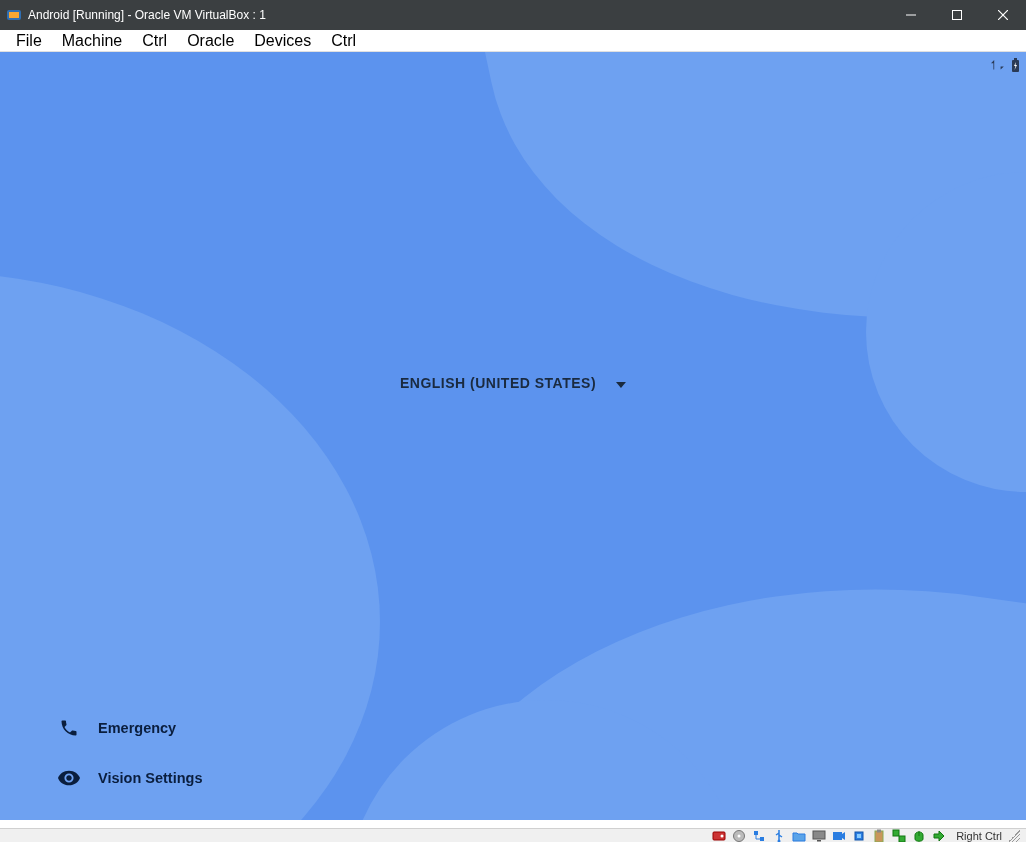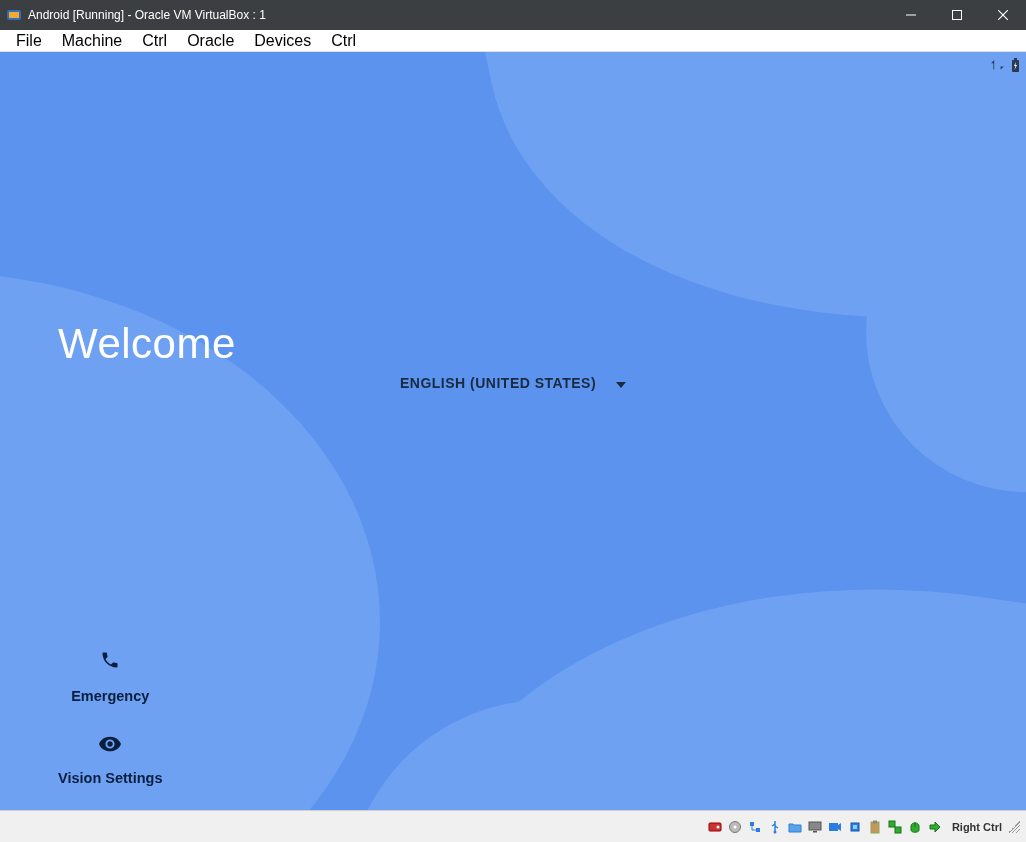--- a/index.html
+++ b/index.html
@@ -139,38 +139,36 @@
     display: flex;
     flex-direction: column;
     gap: 32px;
   }
   .link-row {
     display: flex; align-items: center; gap: 18px;
     color: #0a1e3e;
     font-size: 14.5px;
     font-weight: 600;
     cursor: pointer;
-    flex-direction: column;
   }
   .link-row .ic { width: 22px; display:flex; align-items:center; justify-content:center; }
   
   .statusbar {
     position: absolute;
     bottom: 0; left:0; right:0;
-    height: 32px;
+    height: 14px;
     background: #f0f0f0;
     border-top: 1px solid #d0d0d0;
     display: flex;
     align-items: center;
     justify-content: flex-end;
     font-size: 11px;
     color: #333;
     padding-right: 6px;
     gap: 2px;
-    font-weight: bold;
   }
   .statusbar .sb-icon {
     width: 18px; height: 16px;
     display:flex; align-items:center; justify-content:center;
   }
   .statusbar .hostkey {
     margin-left: 4px;
     padding: 0 2px;
   }
   .resize-grip {
@@ -236,21 +234,20 @@
     </span>
     <span>
       <svg width="9" height="14" viewBox="0 0 9 14">
           <rect x="1" y="2" width="7" height="12" rx="1" fill="#2a3a56"></rect>
           <rect x="3" y="0" width="3" height="2" fill="#2a3a56"></rect>
           <path d="M5 4 L3 8 L4.5 8 L3.5 12 L6 7 L4.5 7 Z" fill="#fff"></path>
         </svg>
     </span>
   </div>
 
-  <div class="welcome-title">Welcome</div>
 
   <div class="language-select">
     <span>ENGLISH (UNITED STATES)</span>
     <span>
       <svg width="10" height="6" viewBox="0 0 10 6">
           <path d="M0 0 L10 0 L5 6 Z" fill="#1a2a3f"></path>
         </svg>
     </span>
   </div>
 

